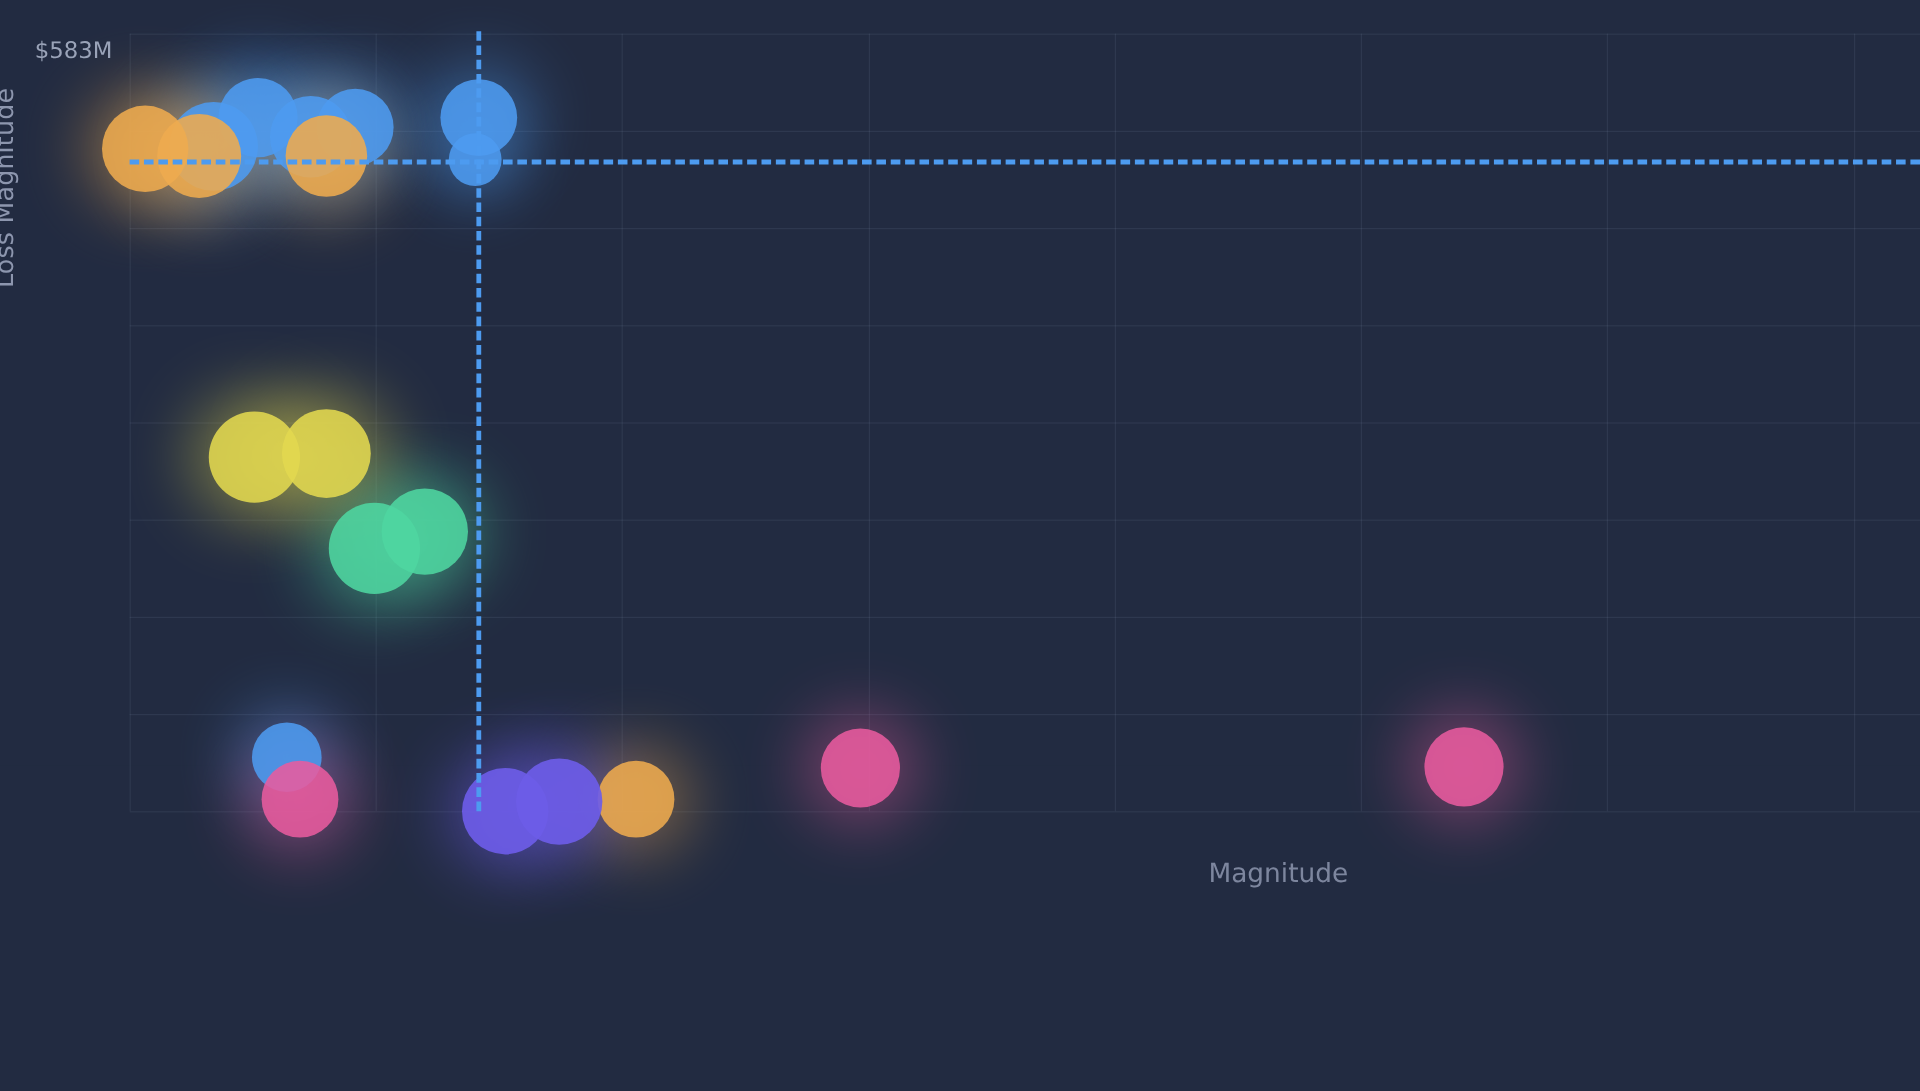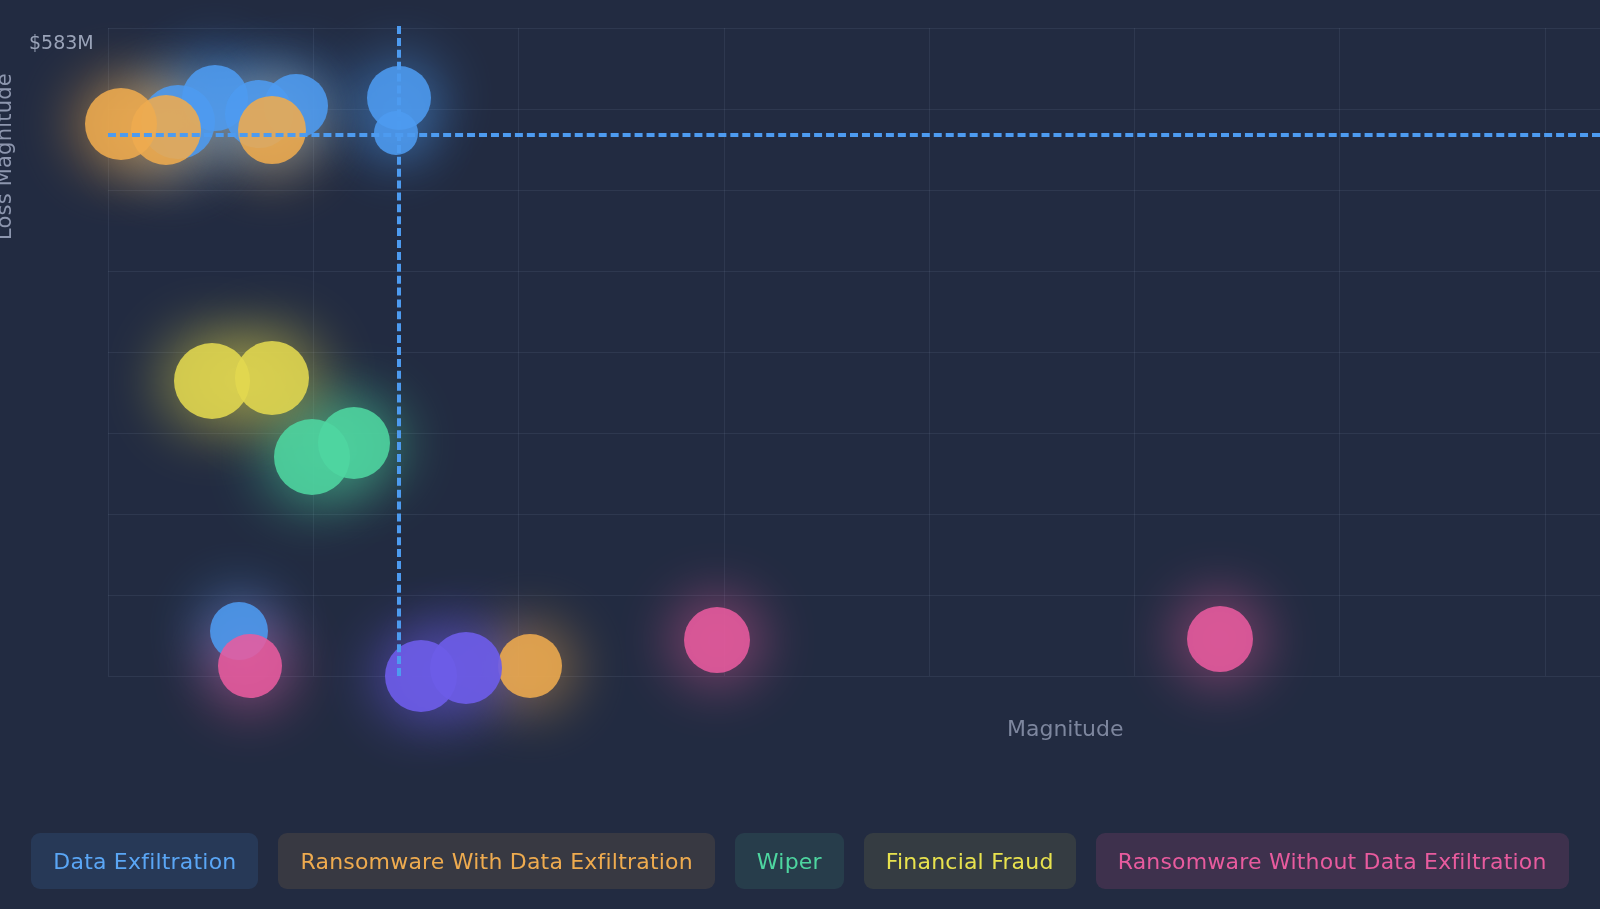--- a/index.html
+++ b/index.html
@@ -165,31 +165,14 @@
       </div>
   </div>
 
   <div id="crosshair-h"></div>
   <div id="crosshair-v"></div>
 
   <div id="y-tick-max">$583M</div>
   <div id="y-axis-title">Loss Magnitude</div>
   <div id="x-axis-title">Magnitude</div>
 
-  <div id="legend">
-      <div class="legend-item" style="color: rgb(90, 166, 245); background: rgba(77, 155, 240, 0.13);">
-        <span>Data Exfiltration</span>
-      </div>
-      <div class="legend-item" style="color: rgb(238, 171, 79); background: rgba(238, 171, 79, 0.11);">
-        <span>Ransomware With Data Exfiltration</span>
-      </div>
-      <div class="legend-item" style="color: rgb(78, 214, 160); background: rgba(78, 214, 160, 0.11);">
-        <span>Wiper</span>
-      </div>
-      <div class="legend-item" style="color: rgb(232, 226, 78); background: rgba(226, 216, 80, 0.1);">
-        <span>Financial Fraud</span>
-      </div>
-      <div class="legend-item" style="color: rgb(232, 91, 158); background: rgba(232, 91, 158, 0.14);">
-        <span>Ransomware Without Data Exfiltration</span>
-      </div>
-    </div>
 
 </div>
 
 </body></html>

